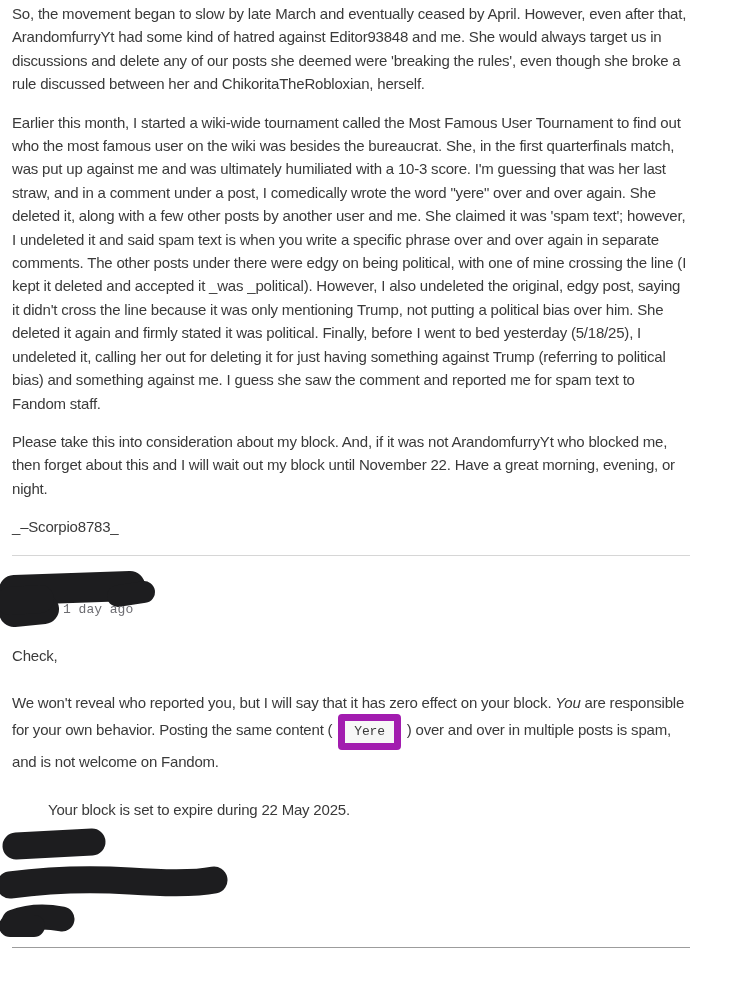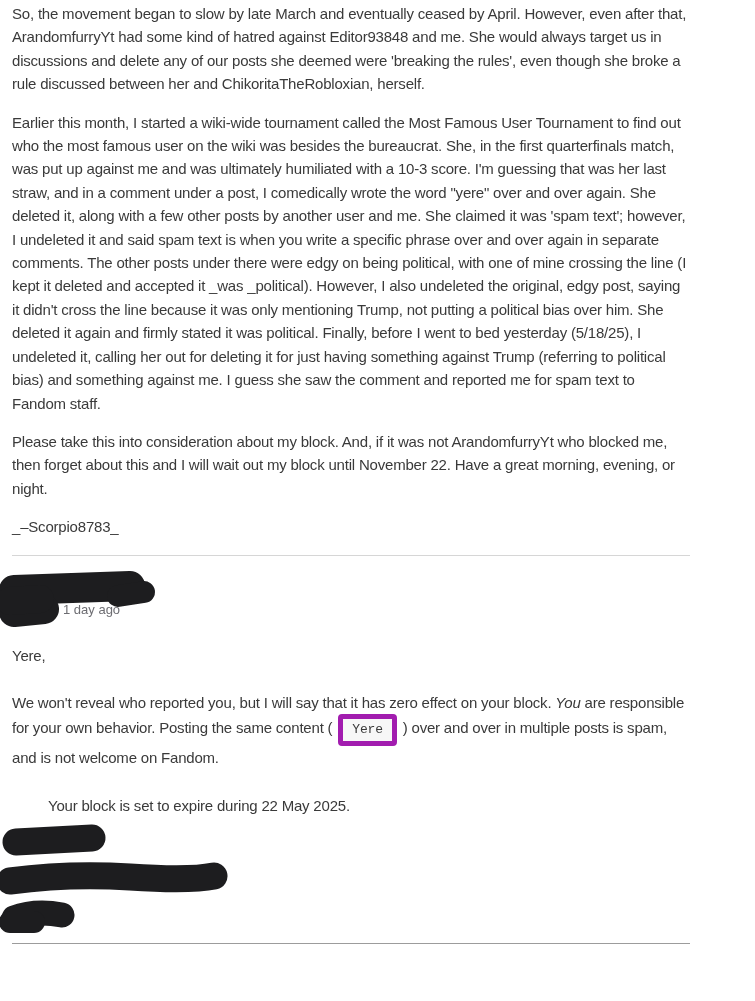--- a/index.html
+++ b/index.html
@@ -28,20 +28,21 @@
     height: 1px;
     background: #d6d6d6;
   }
   hr.divider-top { margin: 16px 0 12px 0; }
   hr.divider-bottom { background: #9c9c9c; margin: 8px 0 14px 0; }
 
   .reply-header {
     position: relative;
     height: 64px;
     margin-bottom: 12px;
+    font-family: Liberation Mono, monospace;
   }
   .redaction-svg { display: block; }
   .reply-header .redaction-svg {
     position: absolute;
     top: 0;
     left: -12px;
   }
   .timestamp {
     position: absolute;
     left: 51px;
@@ -55,21 +56,21 @@
   .reply p { margin: 0 0 24px 0; }
   .reply p.expiry { margin-bottom: 6px; margin-left: 36px; }
   .reply em { }
   .code-chip {
     display: inline-block;
     font-family: "Liberation Mono", monospace;
     font-size: 13px;
     line-height: 17px;
     color: #3a3a3a;
     background: #f7f7f7;
-    border: 5px solid #a21caf;
+    border: 7px solid #a21caf;
     border-radius: 4px;
     padding: 2px 9px 3px 9px;
     margin: 0 2px;
     vertical-align: baseline;
   }
   .signature-redaction {
     position: relative;
     left: -12px;
     height: 112px;
     width: 250px;
@@ -104,21 +105,21 @@
     <div class="reply-header">
       <svg class="redaction-svg" width="170" height="64" viewBox="0 0 170 64">
         <path class="ink" d="M14 22 L130 18" stroke-width="30"></path>
         <path class="ink" d="M118 28 L144 24" stroke-width="22"></path>
         <path class="ink" d="M14 44 L44 41" stroke-width="30"></path>
         <path class="ink" d="M10 33 L40 31" stroke-width="28"></path>
       </svg>
       <a class="timestamp">1 day ago</a>
     </div>
 
-    <p>Yere,</p>
+    <p>Check,</p>
 
     <p><span>We won't reveal who reported you, but I will say that it has zero effect on your block. </span><em>You</em><span> are responsible for your own behavior. Posting the same content ( </span><code class="code-chip">Yere</code><span> ) over and over in multiple posts is spam, and is not welcome on Fandom.</span></p>
 
     <p class="expiry">Your block is set to expire during 22 May 2025.</p>
 
     <svg class="redaction-svg signature-redaction" width="250" height="112" viewBox="0 0 250 112">
       <path class="ink" d="M16 19 L92 15" stroke-width="27"></path>
       <path class="ink" d="M10 58 Q70 50 130 54 T214 53" stroke-width="27"></path>
       <path class="ink" d="M14 95 Q35 87 62 92" stroke-width="25"></path>
       <path class="ink" d="M10 99 L34 99" stroke-width="22"></path>

